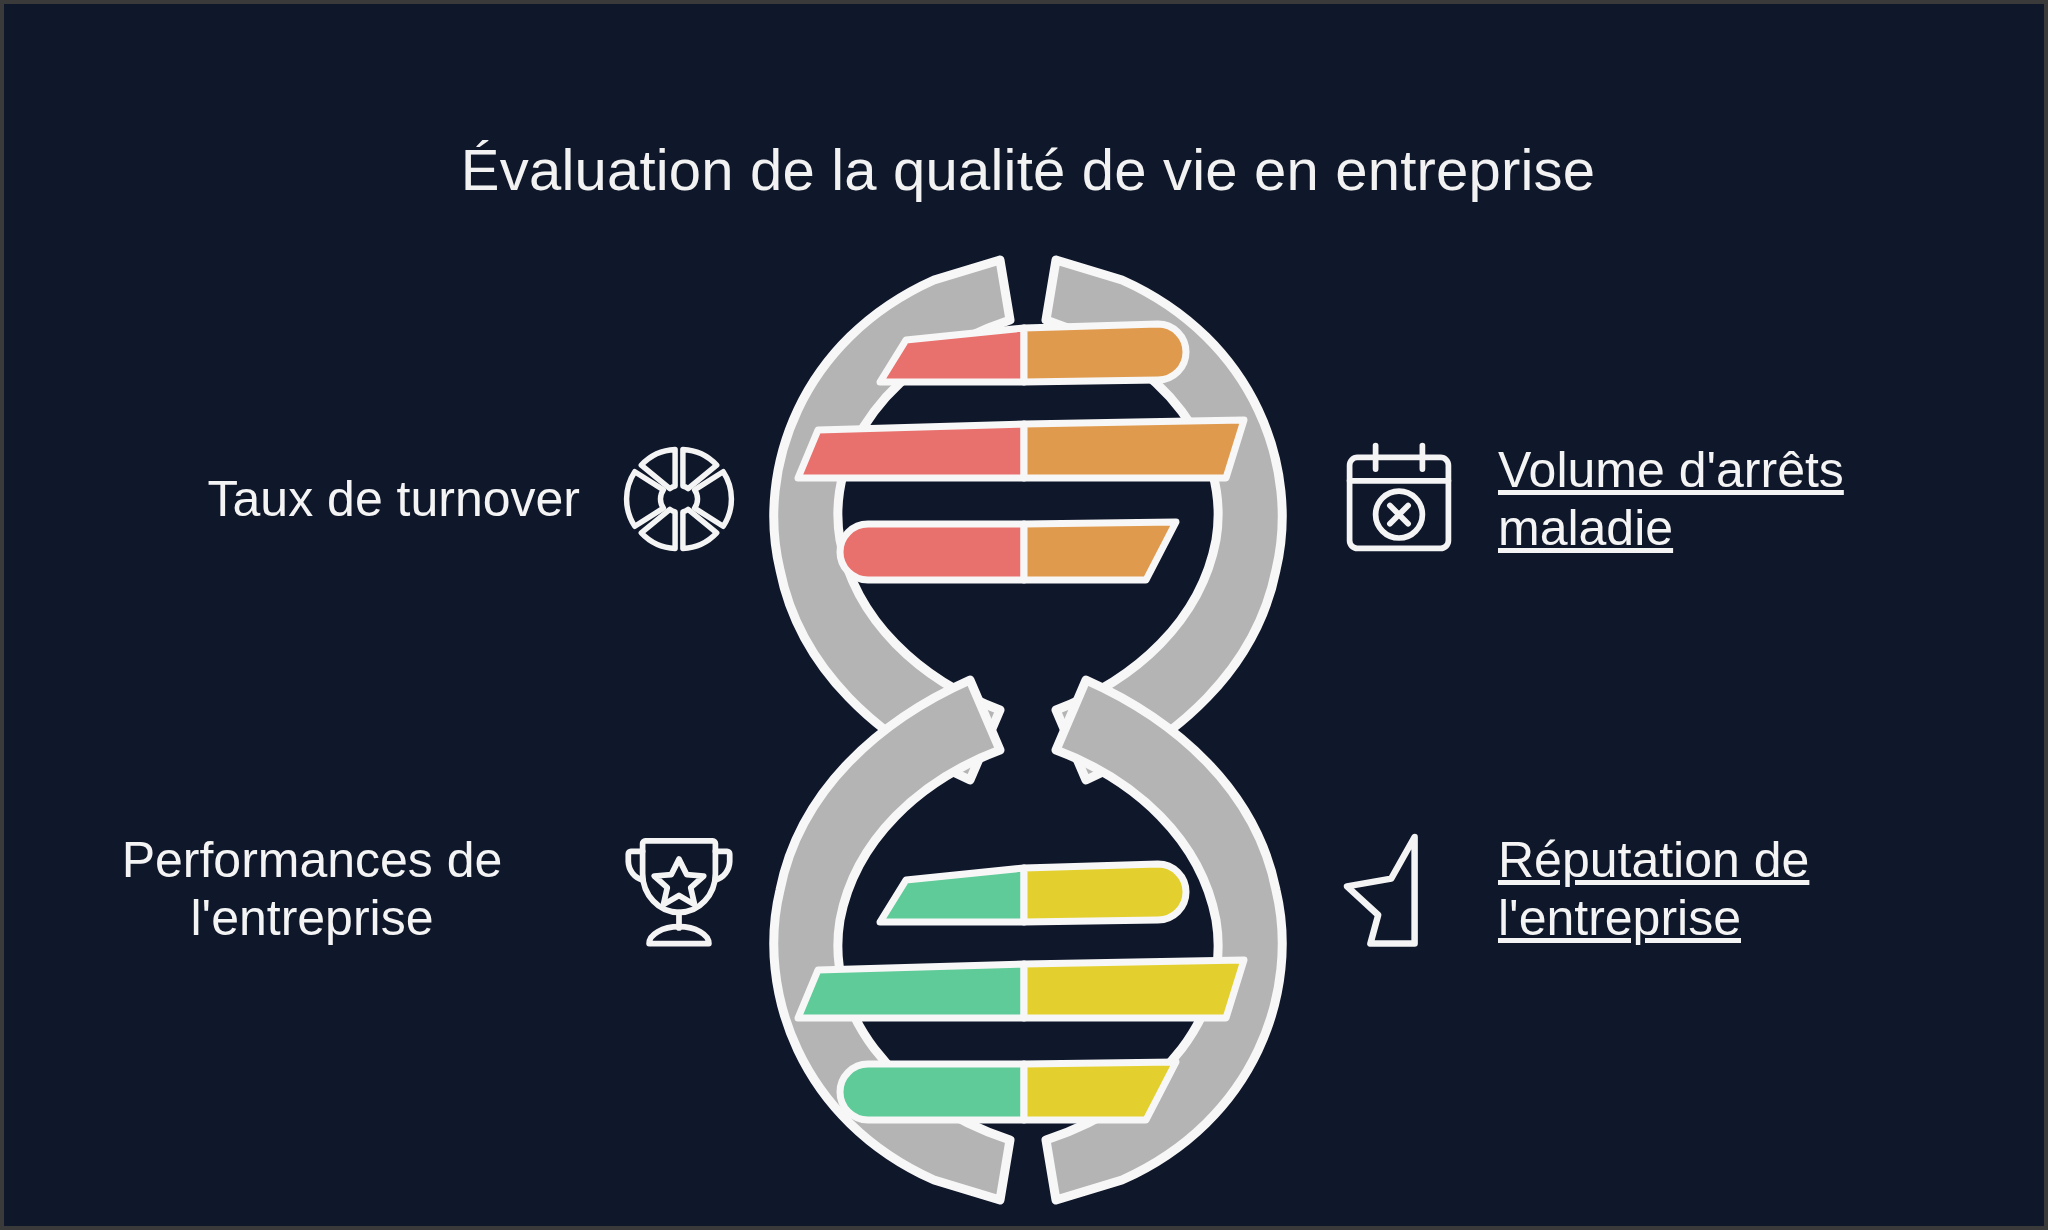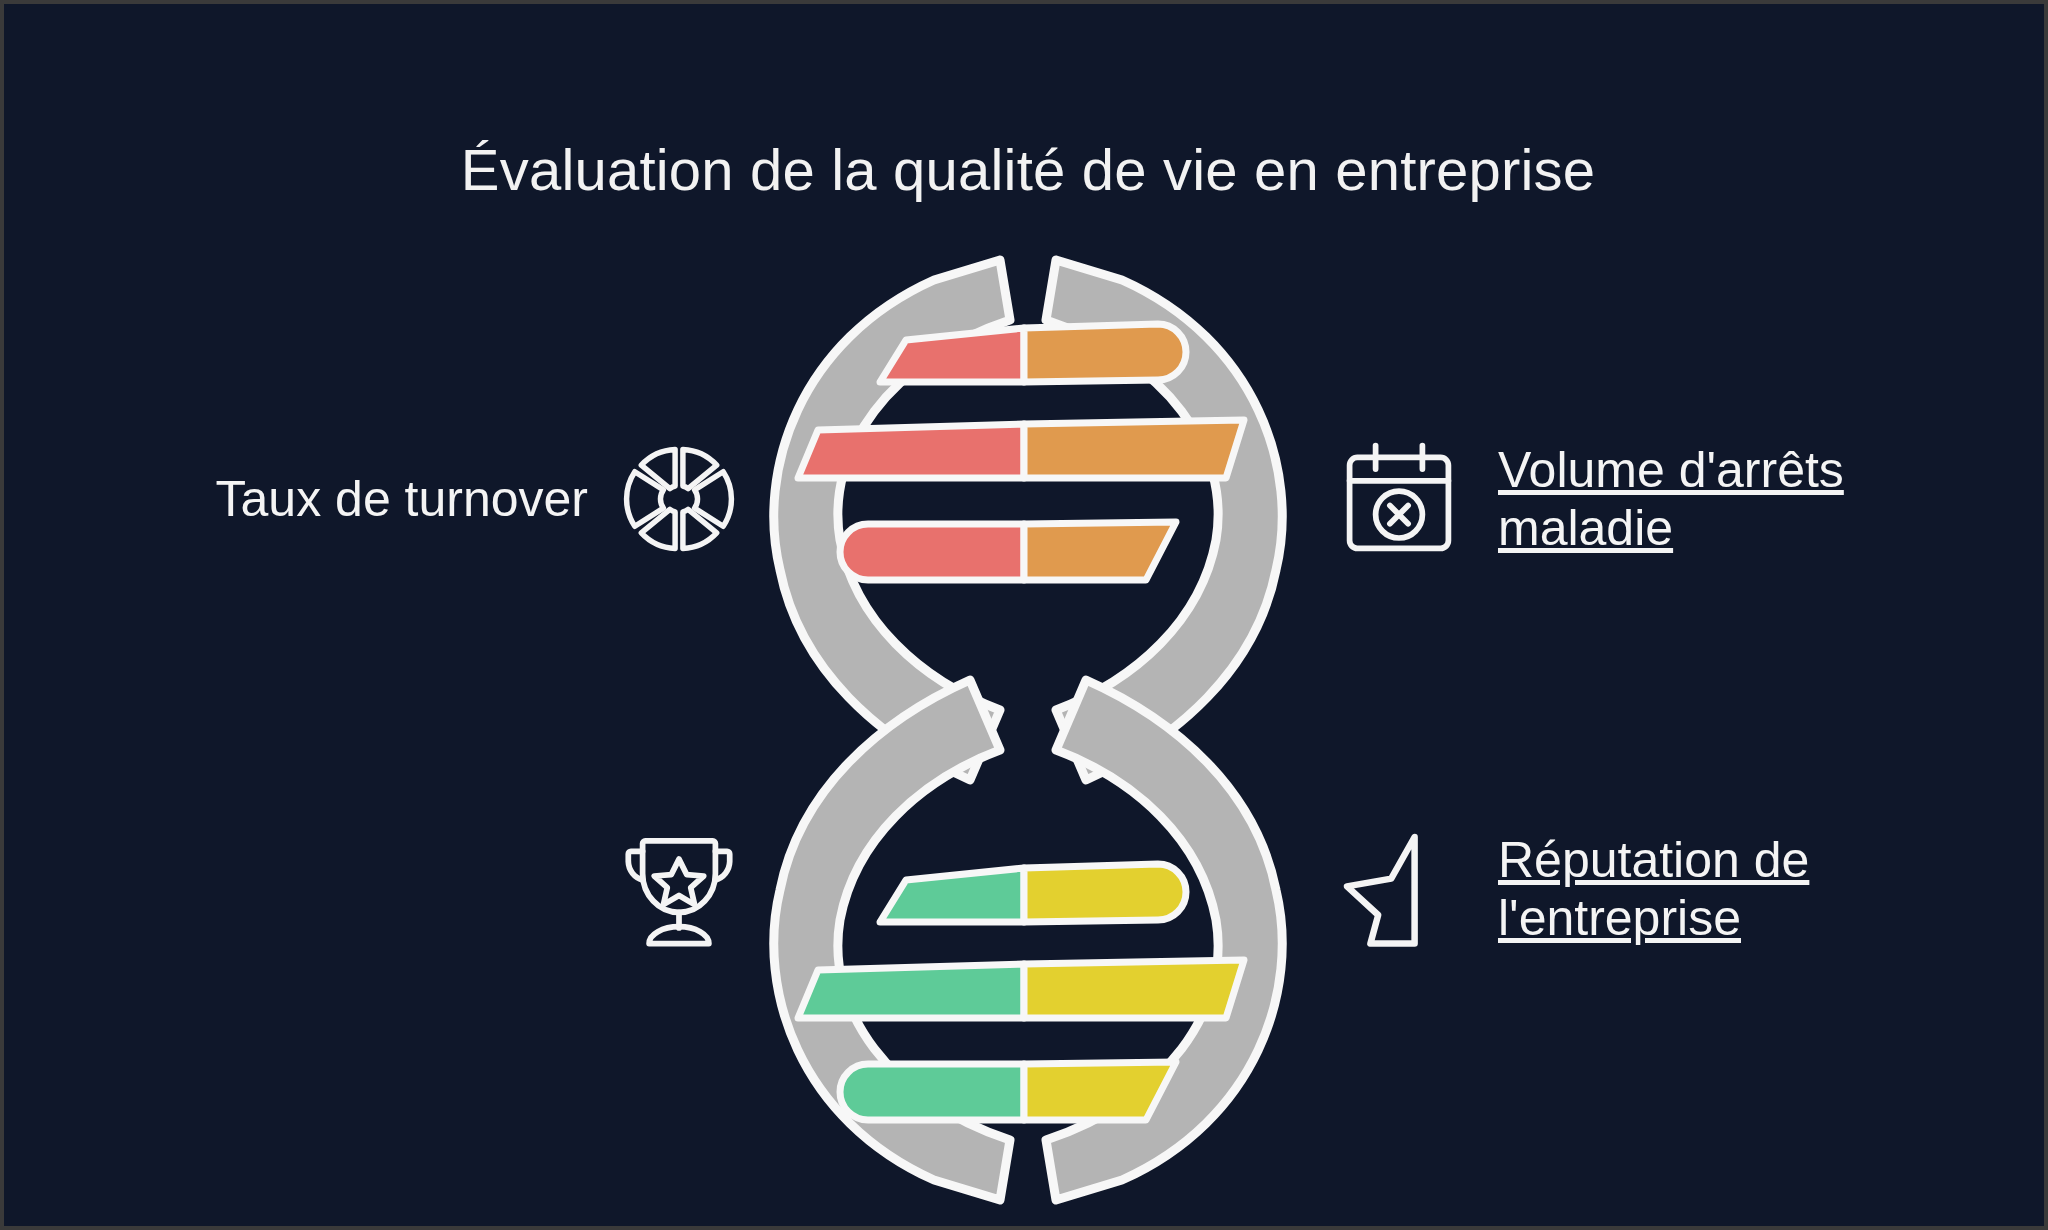--- a/index.html
+++ b/index.html
@@ -46,21 +46,21 @@
     color: #f4f4f4;
   }
   .feature.left  { justify-content: flex-end; }
   .feature.right { justify-content: space-between; text-decoration: underline; }
 
   .feature-label {
     font-size: 50px;
     font-weight: 400;
     line-height: 1.16;
   }
-  .feature.left .feature-label  { text-align: center;  margin-right: 26px; }
+  .feature.left .feature-label  { text-align: center;  margin-right: 34px; }
   .feature.right .feature-label { text-align: left;   margin-left: 34px; }
 
   .feature-icon {
     flex: 0 0 auto;
     display: flex;
     align-items: center;
     justify-content: center;
   }
 
   
@@ -193,20 +193,21 @@
           <circle cx="50" cy="62" r="18"></circle>
           <line x1="43" y1="55" x2="57" y2="69"></line>
           <line x1="57" y1="55" x2="43" y2="69"></line>
         </g>
       </svg>
     </div>
     <div class="feature-label">Volume d'arrêts maladie</div>
   </div>
 
   <div class="feature left" id="feat-perf">
+    <div class="feature-label">Performances de l'entreprise</div>
     <div class="feature-icon">
       <svg width="130" height="130" viewBox="0 0 100 100" xmlns="http://www.w3.org/2000/svg">
         <g fill="none" stroke="#f4f4f4" stroke-width="4.4" stroke-linejoin="round" stroke-linecap="round">
           <path d="M24 13 h52 a2 2 0 0 1 2 2 v23 a28 30 0 0 1 -56 0 v-23 a2 2 0 0 1 2 -2 Z"></path>
           <path d="M22 21 h-9 a2 2 0 0 0 -2 2 v6 a15 15 0 0 0 11 14"></path>
           <path d="M78 21 h9 a2 2 0 0 1 2 2 v6 a15 15 0 0 1 -11 14"></path>
           <line x1="50" y1="68" x2="50" y2="80"></line>
           <path d="M27 92 a23 13 0 0 1 46 0 Z"></path>
           <path d="M50 27 l6 12 13 1 -10 9 3 13 -12 -7 -12 7 3 -13 -10 -9 13 -1 Z"></path>
         </g>

